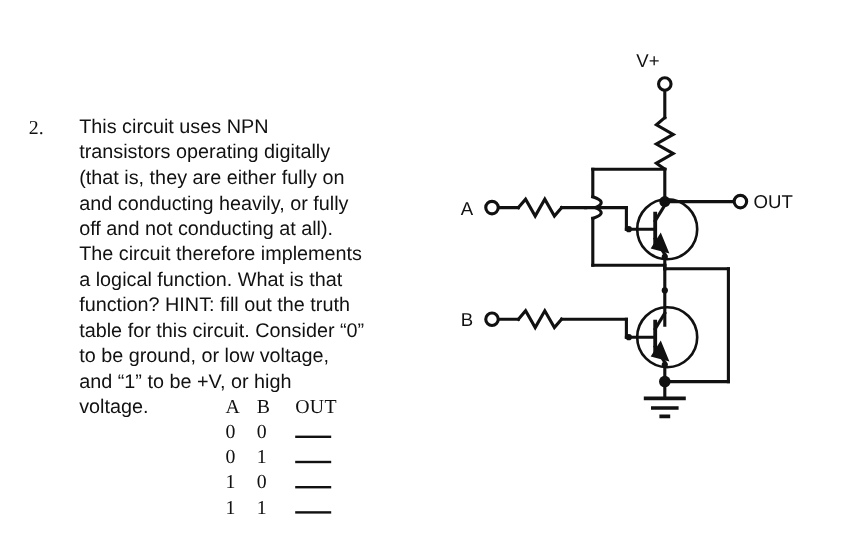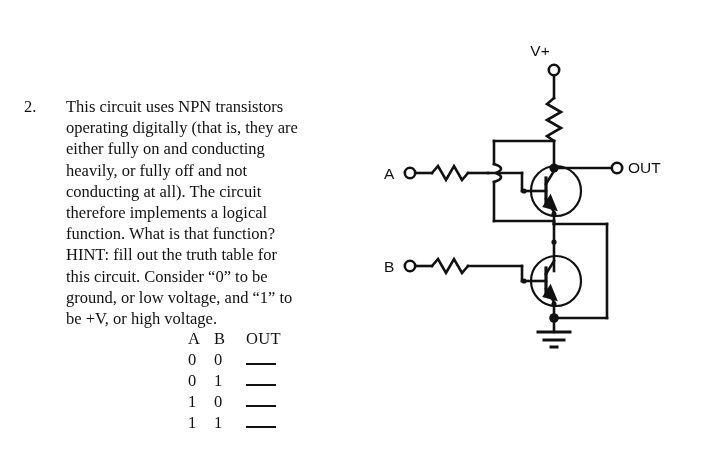--- a/index.html
+++ b/index.html
@@ -30,21 +30,21 @@
     width: 42px;
     flex: 0 0 42px;
     font-size: 16.5px;
     line-height: 21.2px;
     font-family: "Liberation Serif", serif;
   }
   #question-text {
     flex: 1 1 auto;
     font-size: 16.5px;
     line-height: 21.2px;
-    font-family: Liberation Serif, serif;
+    font-family: Liberation Sans, sans-serif;
     text-align: left;
   }
 
   
   #truth-table {
     position: absolute;
     left: 188px;
     top: 328px;
     font-family: "Liberation Serif", serif;
     font-size: 16.5px;

